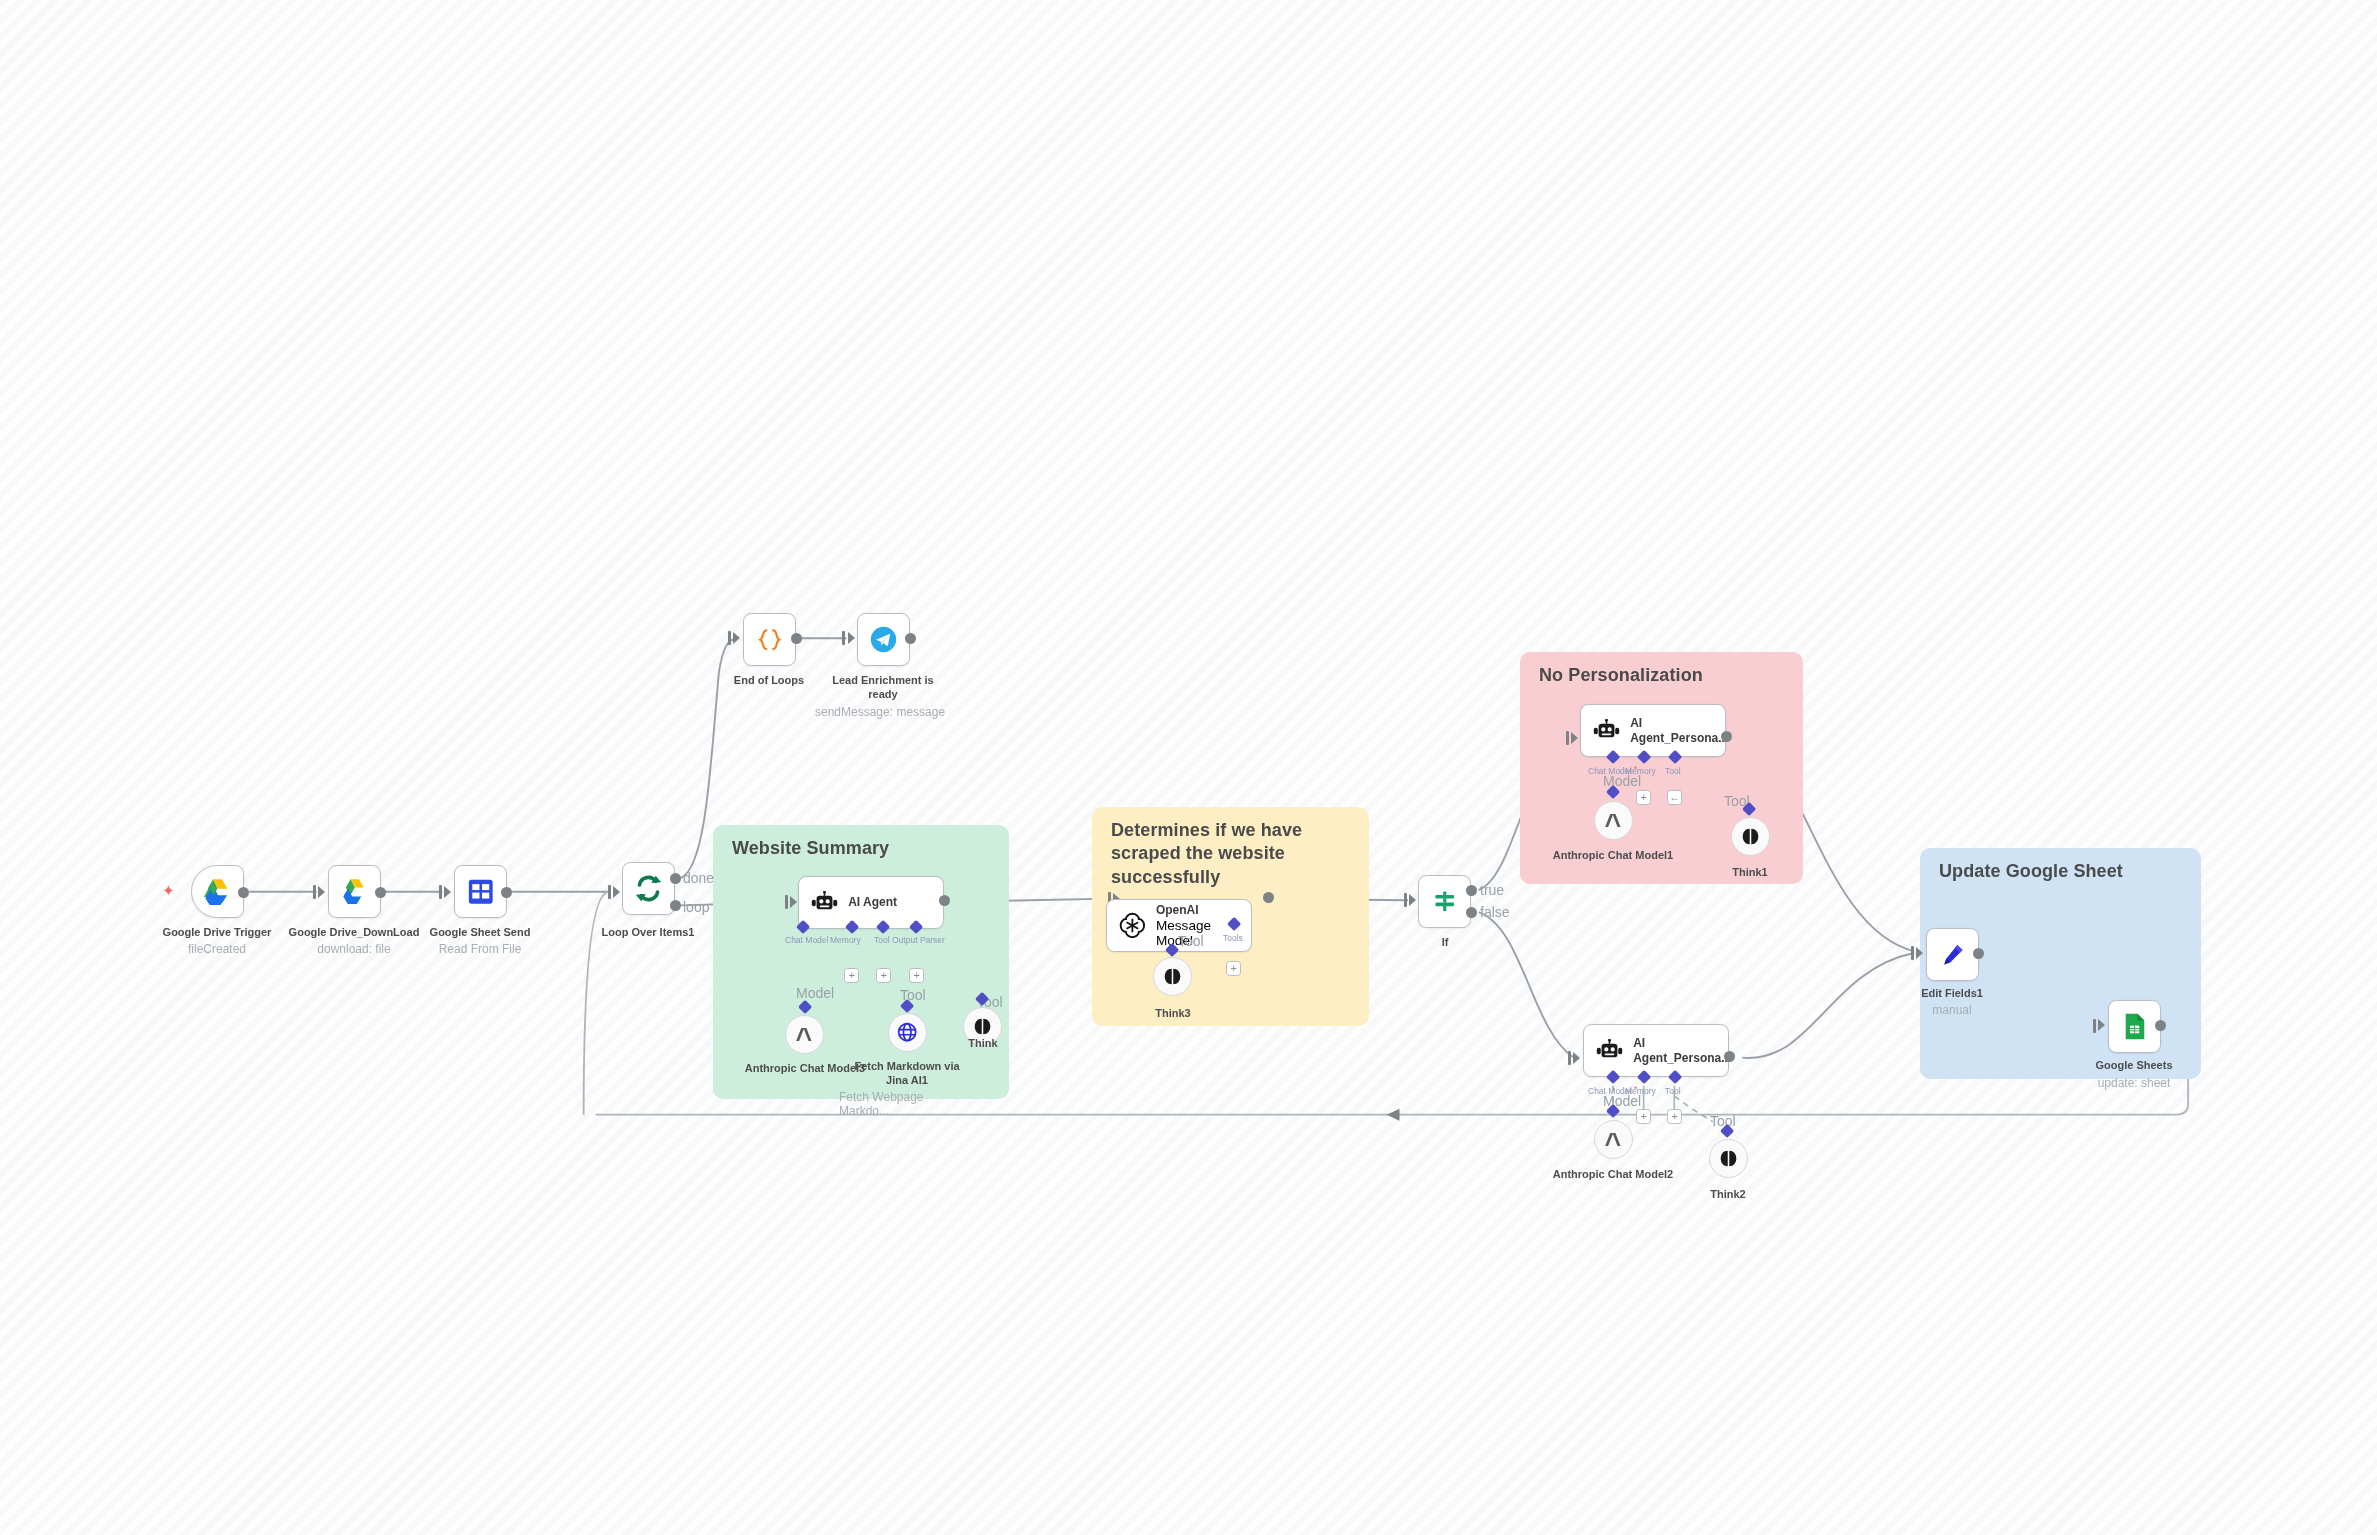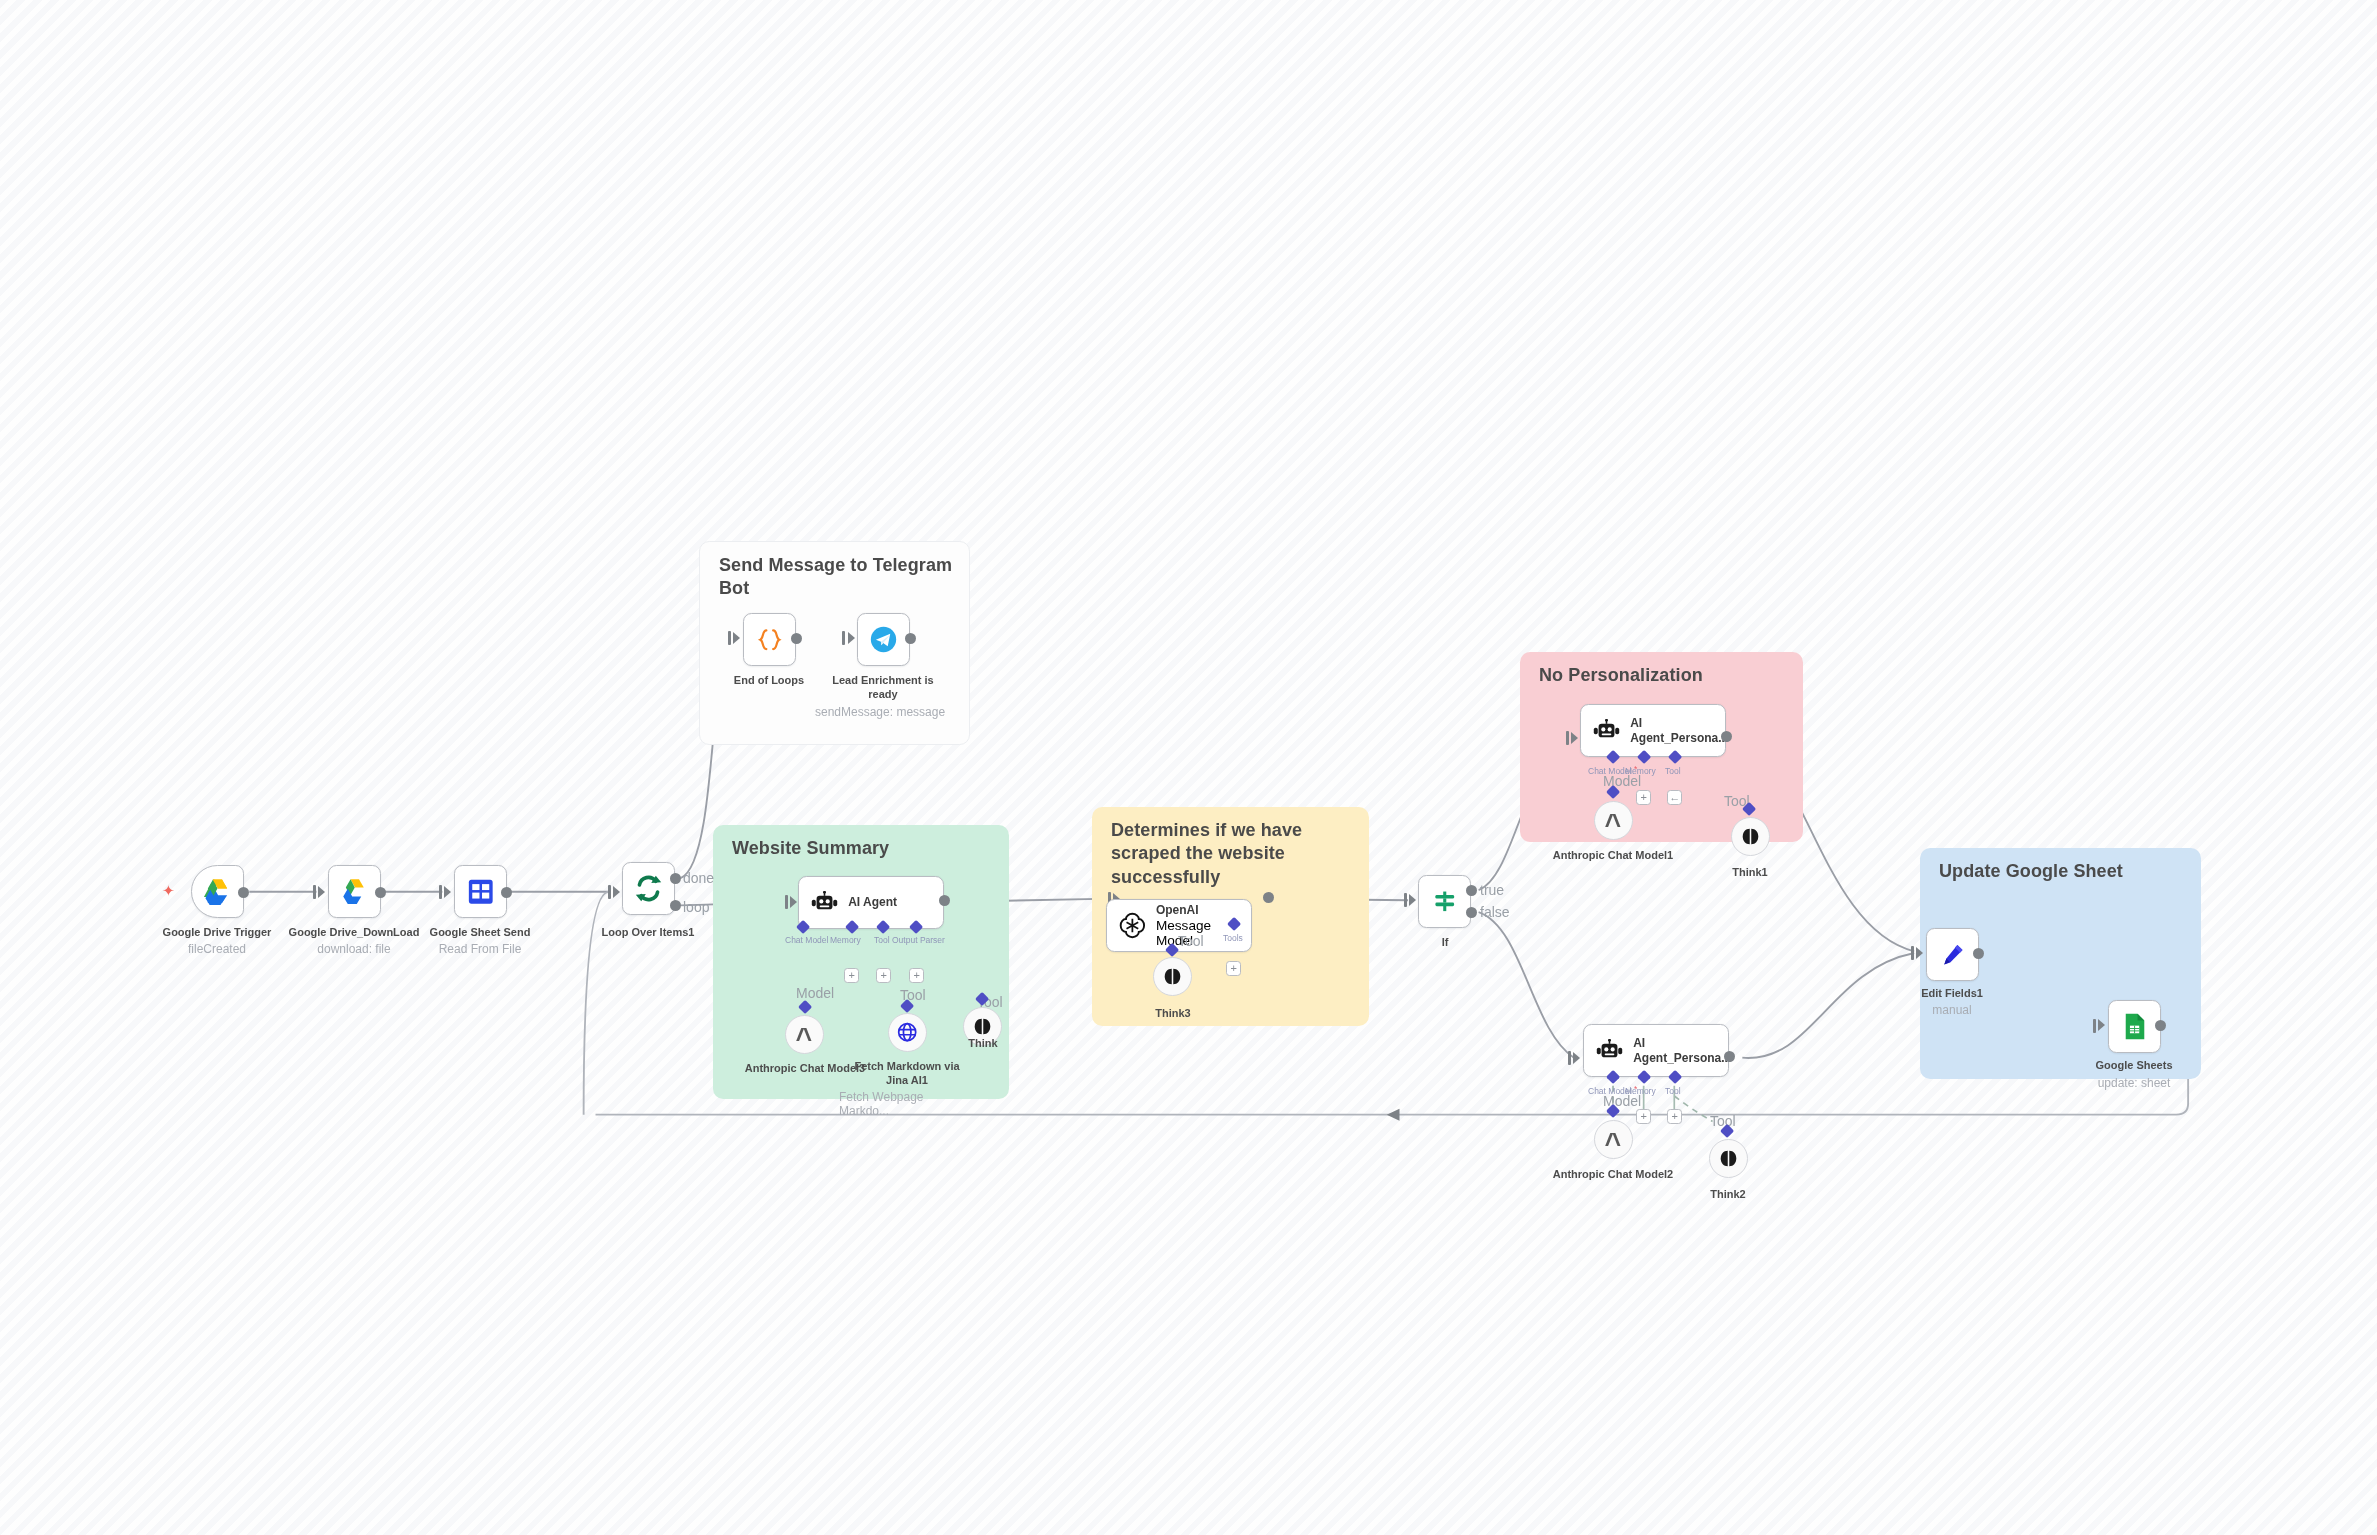--- a/index.html
+++ b/index.html
@@ -178,33 +178,30 @@
       <path d="M1896,1276 L1896,1305"></path>
 
       <path d="M1968,1288 C1990,1305 2000,1310 2013,1318"></path>
     </g>
     <g fill="none" stroke="#a6bcb2" stroke-width="2">
       <path d="M1968,1276 L1968,1305"></path>
       <path d="M1932,1276 L1932,1305"></path>
     </g>
   </svg>
 
-  <div class="sticky white" style="left:699px;top:541px;width:271px;height:204px;">
-    <div class="sticky-title">Send Message to Telegram Bot</div>
-  </div>
 
   <div class="sticky green" style="left:713px;top:825px;width:296px;height:274px;">
     <div class="sticky-title">Website Summary</div>
   </div>
 
   <div class="sticky yellow" style="left:1092px;top:807px;width:277px;height:219px;">
     <div class="sticky-title">Determines if we have scraped the website successfully</div>
   </div>
 
-  <div class="sticky pink" style="left:1520px;top:652px;width:283px;height:190px;">
+  <div class="sticky pink" style="left:1520px;top:652px;width:283px;height:232px;">
     <div class="sticky-title">No Personalization</div>
   </div>
 
 
   <div class="sticky blue" style="left:1920px;top:848px;width:281px;height:231px;">
     <div class="sticky-title">Update Google Sheet</div>
   </div>
 
   <span class="trigger-bolt" style="left:162px;top:883px;">✦</span>
   <div class="node trigger" style="left:191px;top:865px;">

